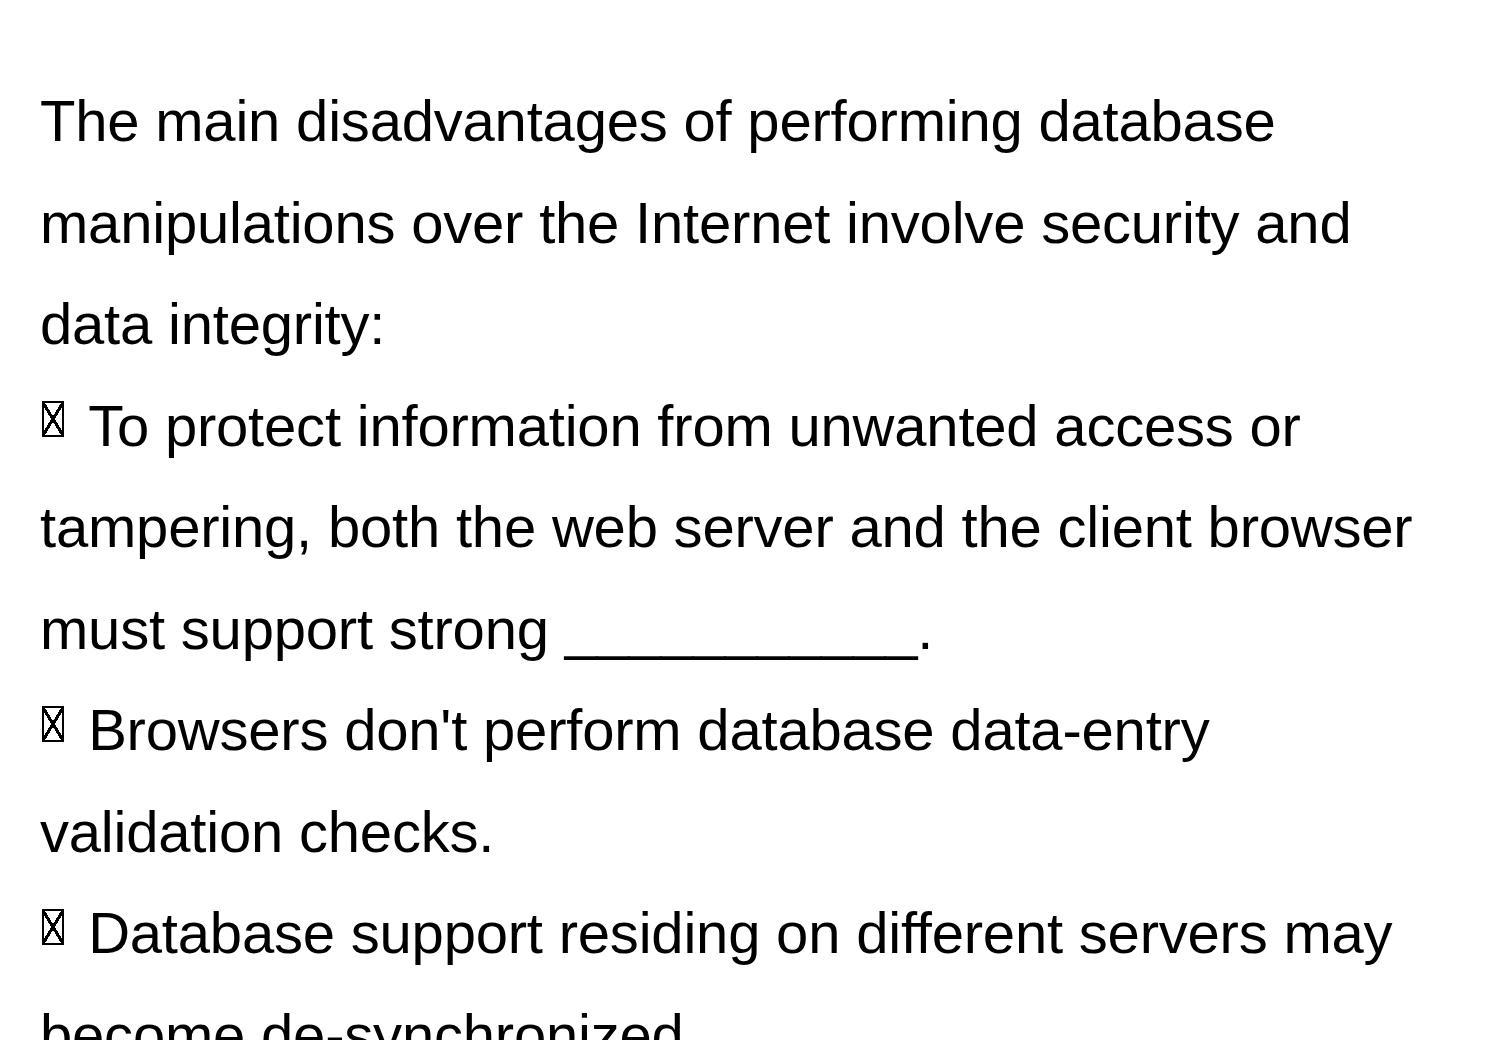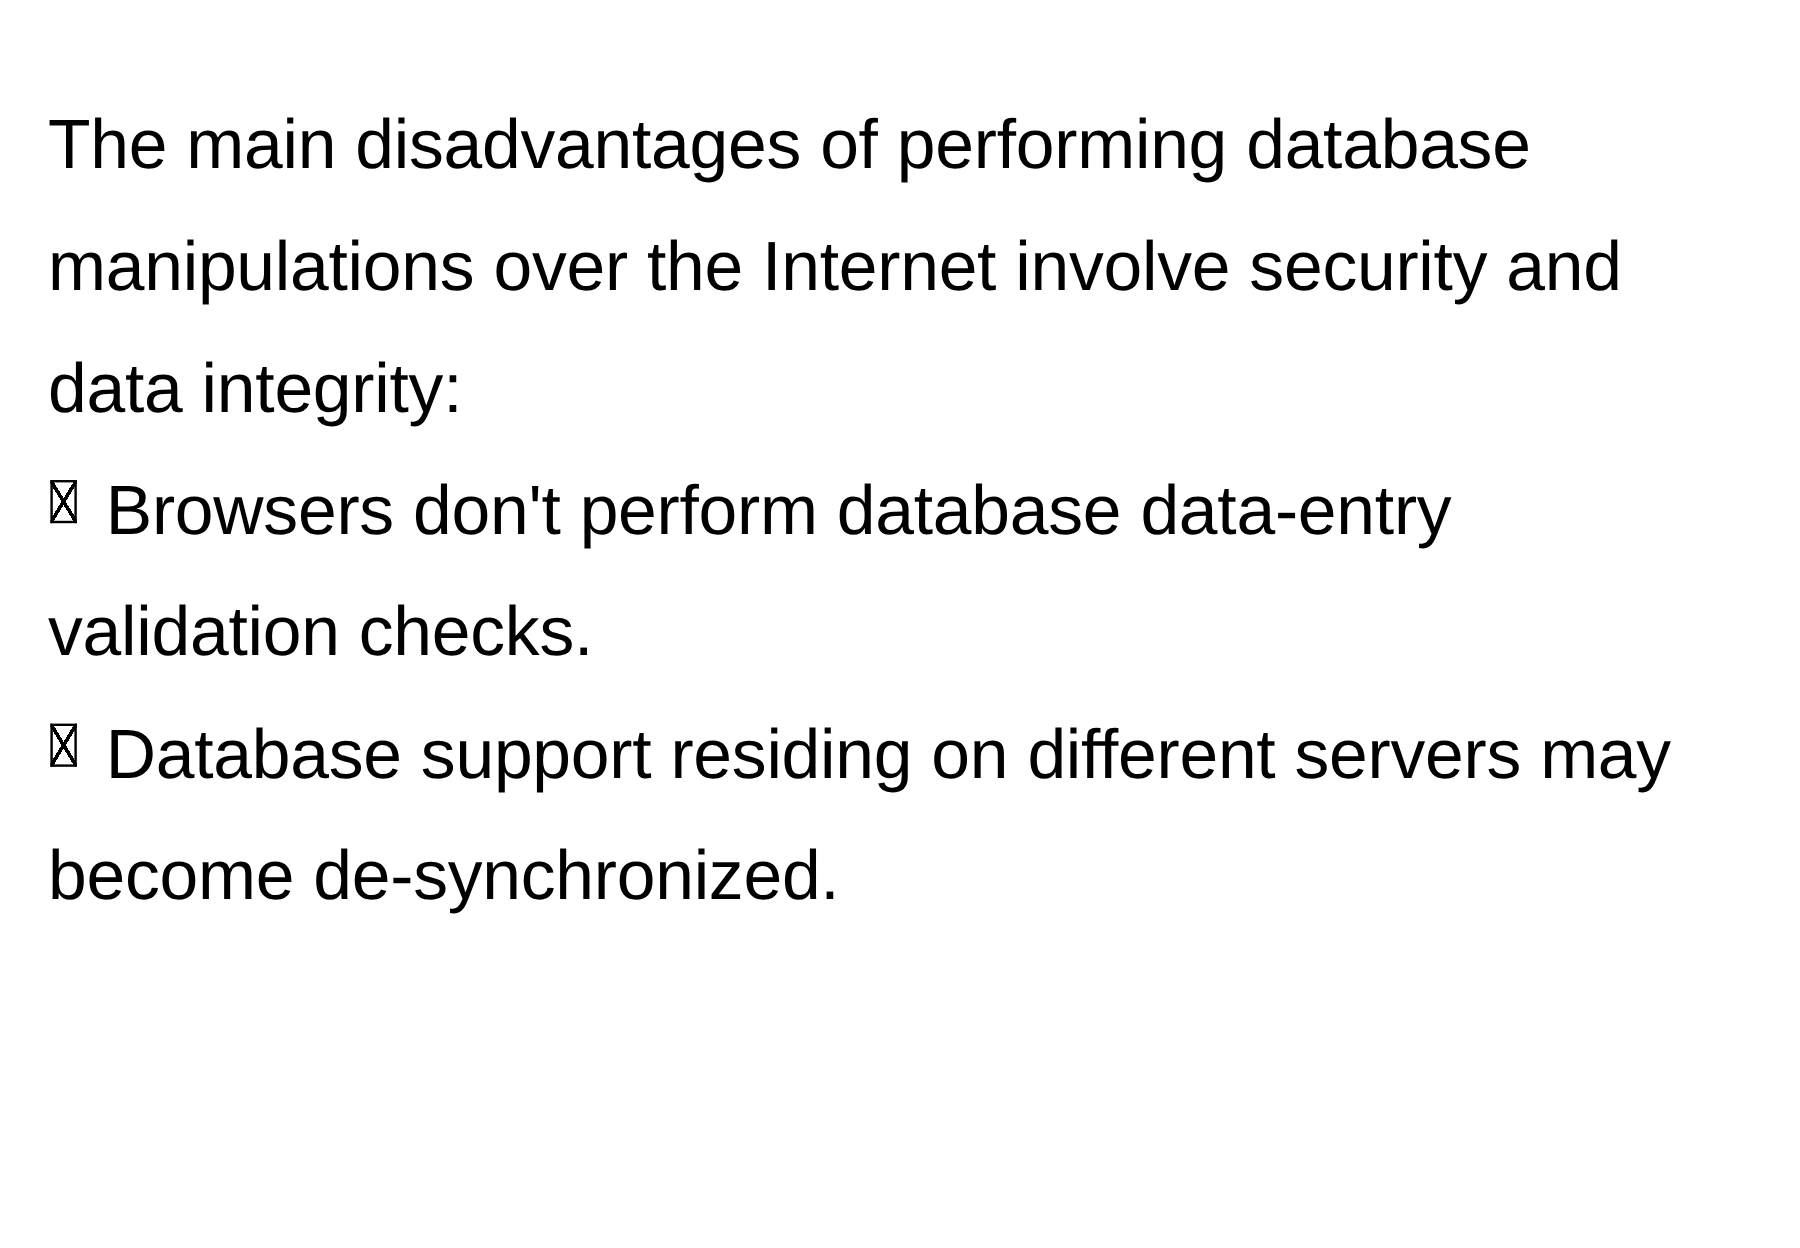--- a/index.html
+++ b/index.html
@@ -54,20 +54,23 @@
       linear-gradient(to top left,  transparent calc(50% - 1.5px), #000 calc(50% - 1.5px), #000 calc(50% + 1.5px), transparent calc(50% + 1.5px));
     box-sizing: border-box;
   }
 </style>
 </head>
 <body>
 
 <div class="content">
   <div class="intro">The main disadvantages of performing database manipulations over the Internet involve security and data integrity:</div>
 
+  <div class="bullet-line">
+    <span class="bullet-glyph"></span><span>To protect information from unwanted access or tampering, both the web server and the client browser must support strong ___________.</span>
+  </div>
 
   <div class="bullet-line">
     <span class="bullet-glyph"></span><span>Browsers don't perform database data-entry validation checks.</span>
   </div>
 
   <div class="bullet-line">
     <span class="bullet-glyph"></span><span>Database support residing on different servers may become de-synchronized.</span>
   </div>
 </div>
 

